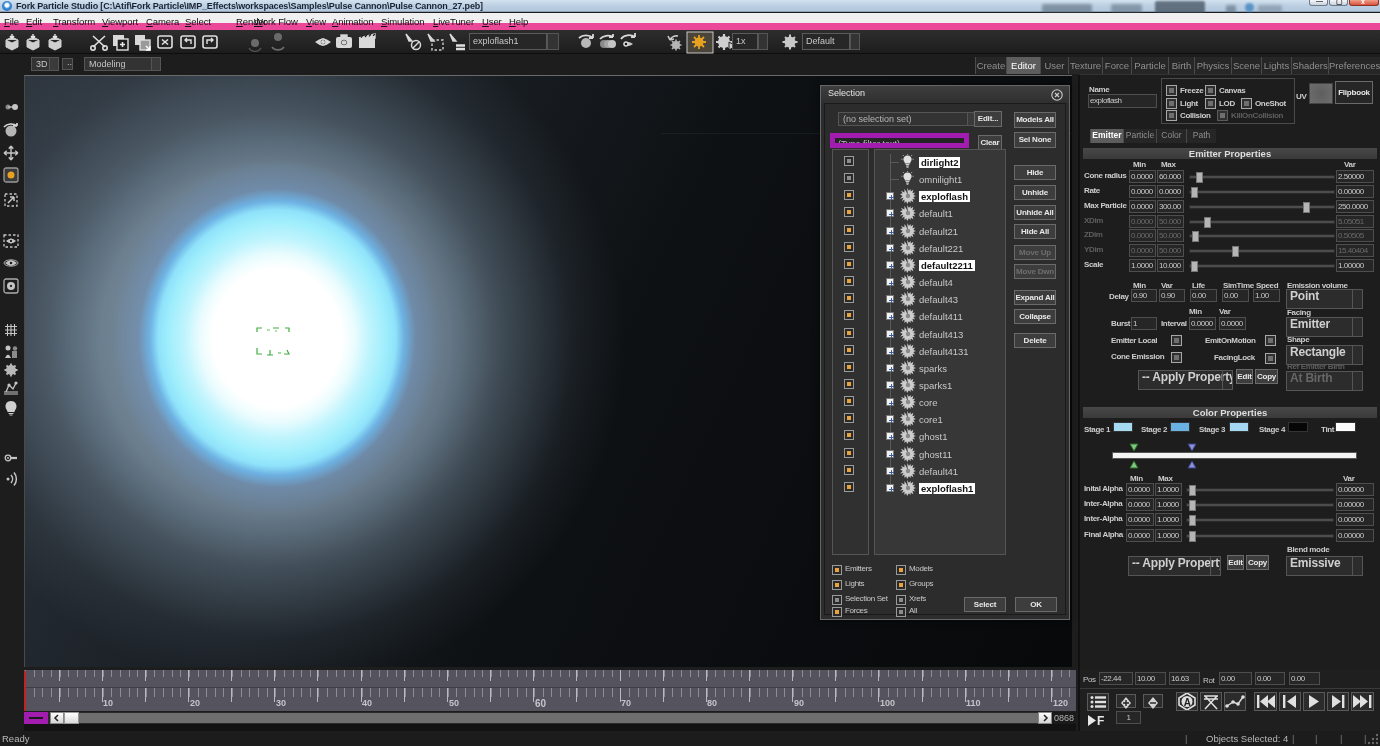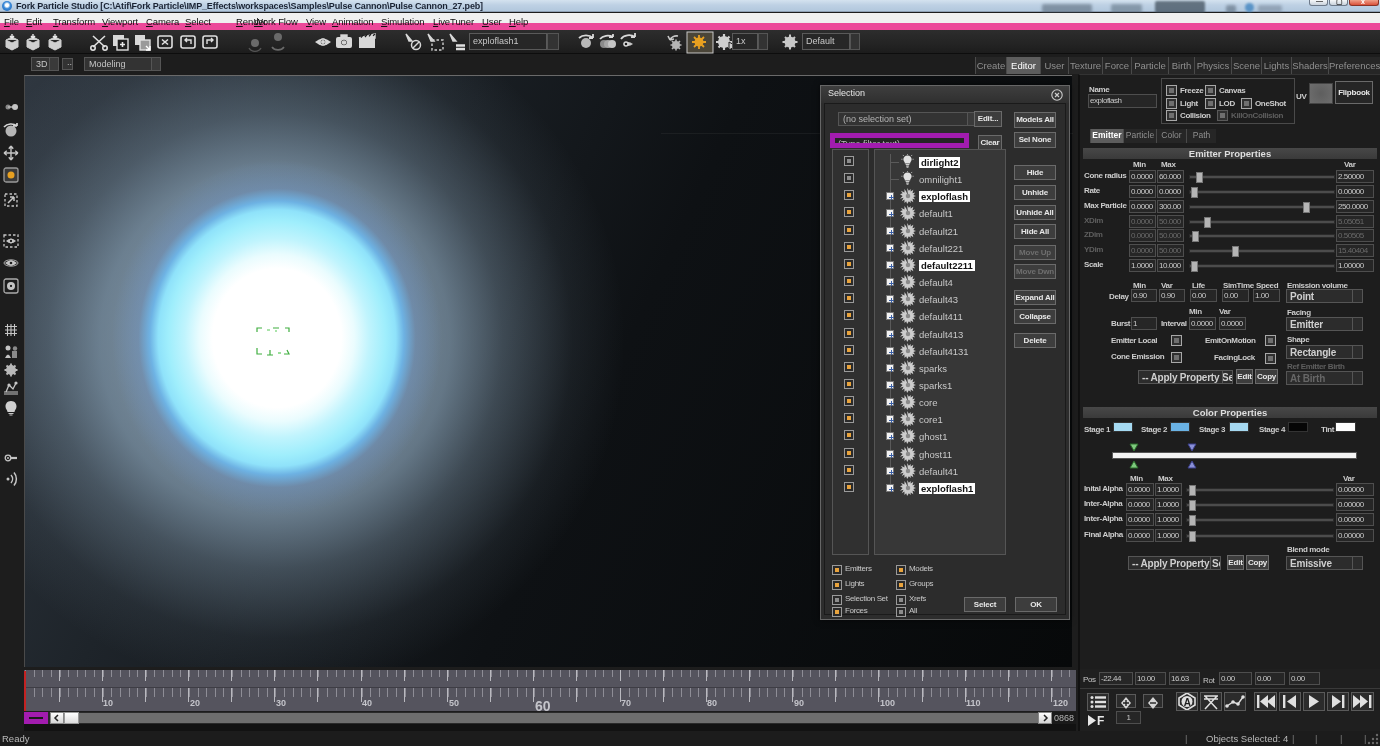--- a/index.html
+++ b/index.html
@@ -85,22 +85,22 @@
 .plabel { position:absolute; color:#cdcdcd; font-size:8px; font-weight:bold; white-space:nowrap; letter-spacing:-0.35px; }
 .dim { color:#5f5f5f !important; }
 .hdr { position:absolute; left:3px; width:294px; height:11px; background:linear-gradient(#484848,#3a3a3a);
   color:#dedede; font-size:9.5px; font-weight:bold; text-align:center; line-height:11px; }
 .pfield { position:absolute; height:13px; background:#262626; border:1px solid #4e4e4e;
   color:#c9c9c9; font-size:8px; letter-spacing:-0.45px; padding:0px 1px; line-height:12px; white-space:nowrap; overflow:hidden; }
 .slider { position:absolute; height:4px; background:#4c4c4c; border:1px solid #2a2a2a; }
 .shandle { position:absolute; top:-4px; width:7px; height:11px; background:#b5b5b5; border:1px solid #777; }
 .pcb { position:absolute; width:11px; height:11px; border:1px solid #a8a8a8; background:#303030; }
 .pcb i { position:absolute; left:2px; top:2px; width:5px; height:5px; background:#6f6f6f; }
-.pdrop { position:absolute; height:14px; background:#2c2c2c; border:1px solid #555; color:#cfcfcf;
-  font-size:10px; font-weight:bold; padding:0 3px; line-height:13px; white-space:nowrap; overflow:hidden; letter-spacing:-0.2px; }
+.pdrop { position:absolute; height:20px; background:#2c2c2c; border:1px solid #555; color:#cfcfcf;
+  font-size:12px; font-weight:bold; padding:0 3px; line-height:13px; white-space:nowrap; overflow:hidden; letter-spacing:-0.2px; }
 .pdrop .darr2 { position:absolute; right:0; top:0; bottom:0; width:10px; border-left:1px solid #555; }
 
 
 #timeline { left:24px; top:670px; width:1052px; height:41px; background:#55545e; }
 #scrollrow { left:24px; top:712px; width:1052px; height:12px; background:#2a2a2a; }
 #statusbar { left:0; top:731px; width:1380px; height:15px; background:#1c1c1c; color:#b9b9b9; font-size:9.5px; }
 
 
 #brpanel { left:1078px; top:669px; width:302px; height:62px; background:#1f1f1f; border-left:2px solid #111; }
 .mbtn { position:absolute; background:#2b2b2b; border:1px solid #5a5a5a; }
@@ -411,21 +411,21 @@
     <div class="abs" style="left:0;top:17px;width:1052px;height:24px;border-top:1px solid #3e3d45;
       background:
         repeating-linear-gradient(to right, #b9b9bf 0 1px, transparent 1px 43.15px),
         repeating-linear-gradient(to right, transparent 0 1px, #8e8d96 1px 2px, transparent 2px 8.63px);
       background-size:100% 14px, 100% 9px; background-repeat:no-repeat; background-position:-8.6px 0, 0 0;"></div>
       <span style="position:absolute;left:79px;top:28px;font-size:9px;font-weight:bold;color:#c4c4ca;">10</span>
       <span style="position:absolute;left:166px;top:28px;font-size:9px;font-weight:bold;color:#c4c4ca;">20</span>
       <span style="position:absolute;left:252px;top:28px;font-size:9px;font-weight:bold;color:#c4c4ca;">30</span>
       <span style="position:absolute;left:338px;top:28px;font-size:9px;font-weight:bold;color:#c4c4ca;">40</span>
       <span style="position:absolute;left:425px;top:28px;font-size:9px;font-weight:bold;color:#c4c4ca;">50</span>
-      <span style="position:absolute;left:511px;top:28px;font-size:14px;font-weight:bold;color:#c4c4ca;">60</span>
+      <span style="position:absolute;left:511px;top:28px;font-size:10px;font-weight:bold;color:#c4c4ca;">60</span>
       <span style="position:absolute;left:597px;top:28px;font-size:9px;font-weight:bold;color:#c4c4ca;">70</span>
       <span style="position:absolute;left:683px;top:28px;font-size:9px;font-weight:bold;color:#c4c4ca;">80</span>
       <span style="position:absolute;left:770px;top:28px;font-size:9px;font-weight:bold;color:#c4c4ca;">90</span>
       <span style="position:absolute;left:856px;top:28px;font-size:9px;font-weight:bold;color:#c4c4ca;">100</span>
       <span style="position:absolute;left:942px;top:28px;font-size:9px;font-weight:bold;color:#c4c4ca;">110</span>
       <span style="position:absolute;left:1029px;top:28px;font-size:9px;font-weight:bold;color:#c4c4ca;">120</span>
     <div class="abs" style="left:0px;top:1px;width:2px;height:40px;background:#c32222;"></div>
   </div>
   <div class="abs" id="scrollrow">
     <div class="field" style="left:0px;top:0px;width:24px;height:12px;background:#1a1a1a;color:#c5c5c5;padding-left:2px;">0001</div>

